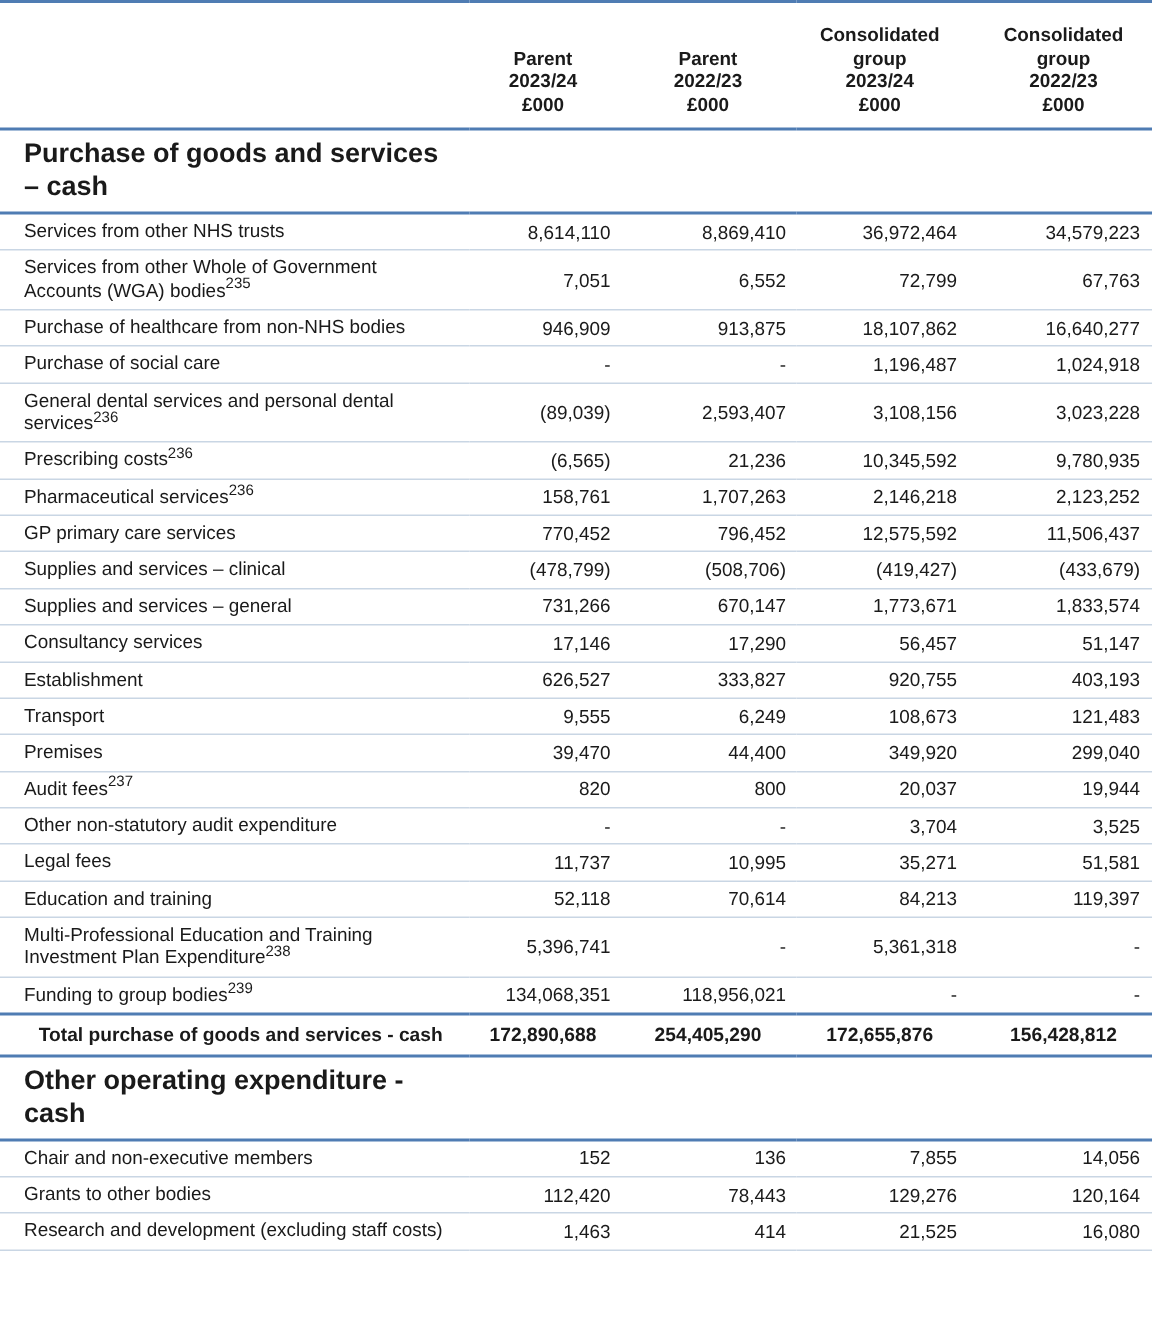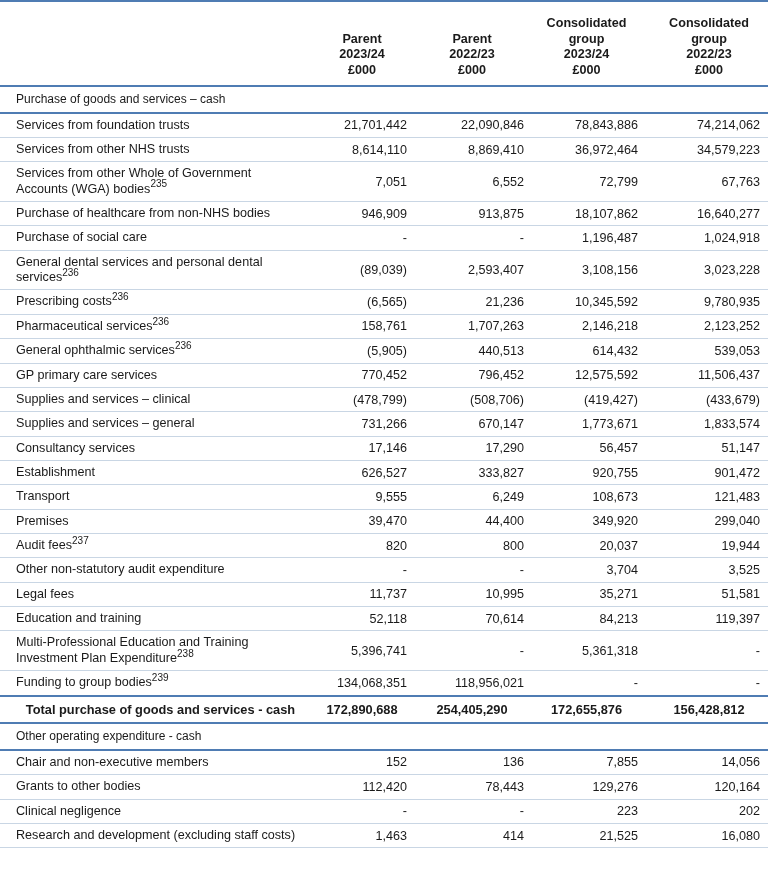--- a/index.html
+++ b/index.html
@@ -80,22 +80,22 @@
   }
   .hdr.n1 { padding-right: 9px; }
   .hdr.n2 { padding-right: 7px; }
   .hdr.n3 { padding-right: 16px; }
   .hdr.n4 { padding-right: 8px; }
 
   tr.header-spacer td { height: 14px; }
 
   
   tr.section .lbl {
-    font-weight: normal;
-    font-size: 12px;
+    font-weight: bold;
+    font-size: 18px;
     padding-top: 5px;
     padding-bottom: 5px;
   }
   
   tr.total .lbl,
   tr.total .num {
     font-weight: bold;
     font-size: 12.8px;
     padding-top: 5px;
     padding-bottom: 5px;
@@ -150,27 +150,20 @@
     </thead>
     <tbody id="tbody">
         <tr class="section">
           <td class="lbl rule-bottom">Purchase of goods and services – cash</td>
           <td class="num n1 rule-bottom"></td>
           <td class="num n2 rule-bottom"></td>
           <td class="num n3 rule-bottom"></td>
           <td class="num n4 rule-bottom"></td>
         </tr>
         <tr class="data">
-          <td class="lbl ruled">Services from foundation trusts</td>
-          <td class="num n1 ruled">21,701,442</td>
-          <td class="num n2 ruled">22,090,846</td>
-          <td class="num n3 ruled">78,843,886</td>
-          <td class="num n4 ruled">74,214,062</td>
-        </tr>
-        <tr class="data">
           <td class="lbl ruled">Services from other NHS trusts</td>
           <td class="num n1 ruled">8,614,110</td>
           <td class="num n2 ruled">8,869,410</td>
           <td class="num n3 ruled">36,972,464</td>
           <td class="num n4 ruled">34,579,223</td>
         </tr>
         <tr class="data">
           <td class="lbl ruled">Services from other Whole of Government Accounts (WGA) bodies<sup>235</sup></td>
           <td class="num n1 ruled">7,051</td>
           <td class="num n2 ruled">6,552</td>
@@ -206,27 +199,20 @@
           <td class="num n4 ruled">9,780,935</td>
         </tr>
         <tr class="data">
           <td class="lbl ruled">Pharmaceutical services<sup>236</sup></td>
           <td class="num n1 ruled">158,761</td>
           <td class="num n2 ruled">1,707,263</td>
           <td class="num n3 ruled">2,146,218</td>
           <td class="num n4 ruled">2,123,252</td>
         </tr>
         <tr class="data">
-          <td class="lbl ruled">General ophthalmic services<sup>236</sup></td>
-          <td class="num n1 ruled">(5,905)</td>
-          <td class="num n2 ruled">440,513</td>
-          <td class="num n3 ruled">614,432</td>
-          <td class="num n4 ruled">539,053</td>
-        </tr>
-        <tr class="data">
           <td class="lbl ruled">GP primary care services</td>
           <td class="num n1 ruled">770,452</td>
           <td class="num n2 ruled">796,452</td>
           <td class="num n3 ruled">12,575,592</td>
           <td class="num n4 ruled">11,506,437</td>
         </tr>
         <tr class="data">
           <td class="lbl ruled">Supplies and services – clinical</td>
           <td class="num n1 ruled">(478,799)</td>
           <td class="num n2 ruled">(508,706)</td>
@@ -245,21 +231,21 @@
           <td class="num n1 ruled">17,146</td>
           <td class="num n2 ruled">17,290</td>
           <td class="num n3 ruled">56,457</td>
           <td class="num n4 ruled">51,147</td>
         </tr>
         <tr class="data">
           <td class="lbl ruled">Establishment</td>
           <td class="num n1 ruled">626,527</td>
           <td class="num n2 ruled">333,827</td>
           <td class="num n3 ruled">920,755</td>
-          <td class="num n4 ruled">901,472</td>
+          <td class="num n4 ruled">403,193</td>
         </tr>
         <tr class="data">
           <td class="lbl ruled">Transport</td>
           <td class="num n1 ruled">9,555</td>
           <td class="num n2 ruled">6,249</td>
           <td class="num n3 ruled">108,673</td>
           <td class="num n4 ruled">121,483</td>
         </tr>
         <tr class="data">
           <td class="lbl ruled">Premises</td>
@@ -332,27 +318,20 @@
           <td class="num n4 ruled">14,056</td>
         </tr>
         <tr class="data">
           <td class="lbl ruled">Grants to other bodies</td>
           <td class="num n1 ruled">112,420</td>
           <td class="num n2 ruled">78,443</td>
           <td class="num n3 ruled">129,276</td>
           <td class="num n4 ruled">120,164</td>
         </tr>
         <tr class="data">
-          <td class="lbl ruled">Clinical negligence</td>
-          <td class="num n1 ruled"><span class="dash">-</span></td>
-          <td class="num n2 ruled"><span class="dash">-</span></td>
-          <td class="num n3 ruled">223</td>
-          <td class="num n4 ruled">202</td>
-        </tr>
-        <tr class="data">
           <td class="lbl ruled">Research and development (excluding staff costs)</td>
           <td class="num n1 ruled">1,463</td>
           <td class="num n2 ruled">414</td>
           <td class="num n3 ruled">21,525</td>
           <td class="num n4 ruled">16,080</td>
         </tr>
       </tbody>
   </table>
 </div>
 

